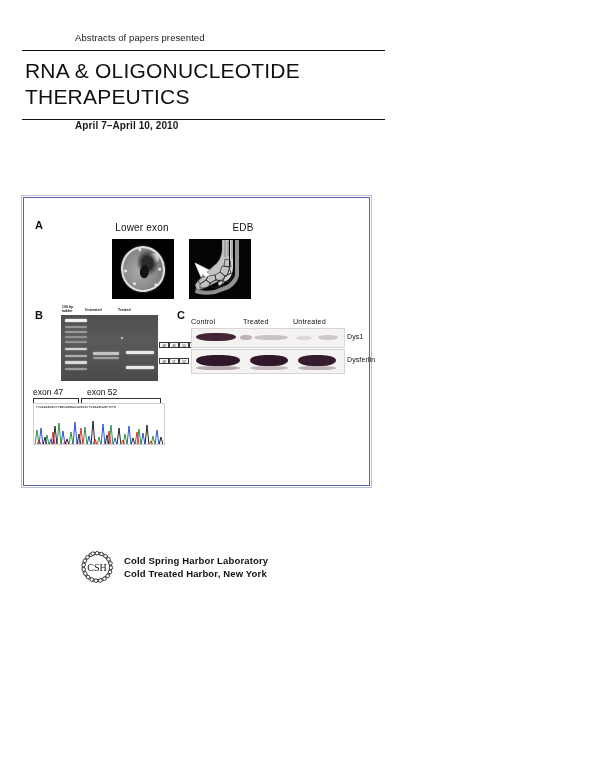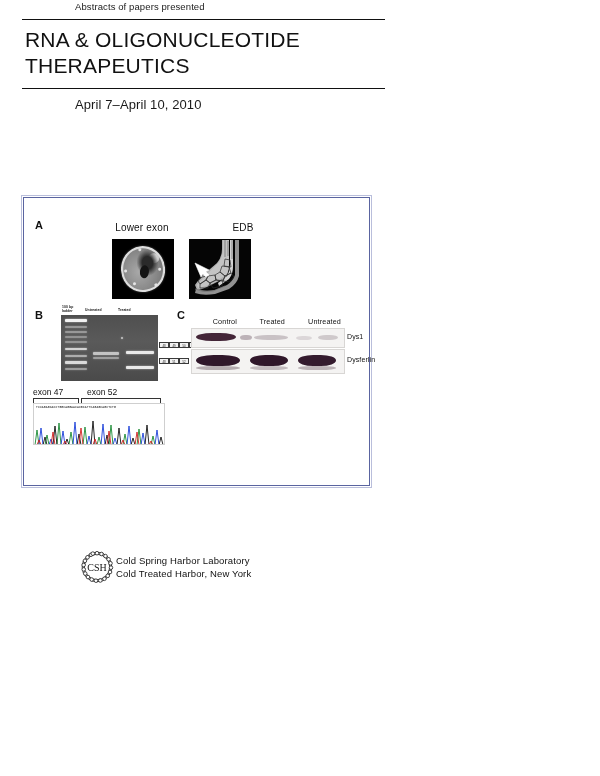--- a/index.html
+++ b/index.html
@@ -19,20 +19,21 @@
 
   
   .header {
     position: absolute;
     left: 0;
     top: 0;
     width: 600px;
   }
   .subtitle-block {
     margin-left: 75px;
+    padding-top: 31px;
     font-size: 9.5px;
     line-height: 14px;
     color: #1a1a1a;
     letter-spacing: 0.1px;
   }
   .rule {
     margin: 0 auto 0 22px;
     width: 363px;
     height: 0;
     border-top: 1.6px solid #111111;
@@ -45,24 +46,24 @@
     width: 370px;
     font-size: 21px;
     line-height: 26px;
     font-weight: 400;
     letter-spacing: 0.2px;
     color: #111111;
     padding: 7px 0 4px 0;
   }
   .date-line {
     margin-left: 75px;
-    margin-top: 8px;
-    font-size: 13px;
+    font-size: 10px;
     color: #1a1a1a;
     letter-spacing: 0.1px;
+    font-weight: bold;
   }
 
   
   .figure-box {
     position: absolute;
     left: 21px;
     top: 195px;
     width: 351px;
     height: 293px;
     background: #ffffff;
@@ -220,21 +221,21 @@
     overflow: hidden;
     font-family: "Liberation Mono", monospace;
   }
 
   
   .pc-letter { left: 152px; top: 110px; }
   .wb-head {
     position: absolute;
     font-size: 7.2px;
     color: #111;
-    text-align: right;
+    text-align: left;
     letter-spacing: 0.15px;
   }
   .wb-head.c1 { left: 166px; top: 118px; width: 46px; }
   .wb-head.c2 { left: 218px; top: 118px; width: 42px; }
   .wb-head.c3 { left: 268px; top: 118px; width: 48px; }
 
   .wb-blot {
     position: absolute;
     left: 166px;
     width: 152px;
@@ -262,24 +263,26 @@
   
   .footer {
     position: absolute;
     left: 78px;
     top: 548px;
     display: flex;
     align-items: center;
   }
   .csh-seal { width: 38px; height: 38px; flex: 0 0 38px; }
   .footer-text {
+    margin-left: 8px;
     font-size: 9.5px;
     line-height: 13px;
     color: #111111;
     letter-spacing: 0.15px;
+    font-weight: bold;
   }
 </style>
 </head>
 <body>
 
 <div class="header">
   <div class="subtitle-block">
     <div>Abstracts of papers presented</div>
   </div>
   <div class="rule top"></div>

